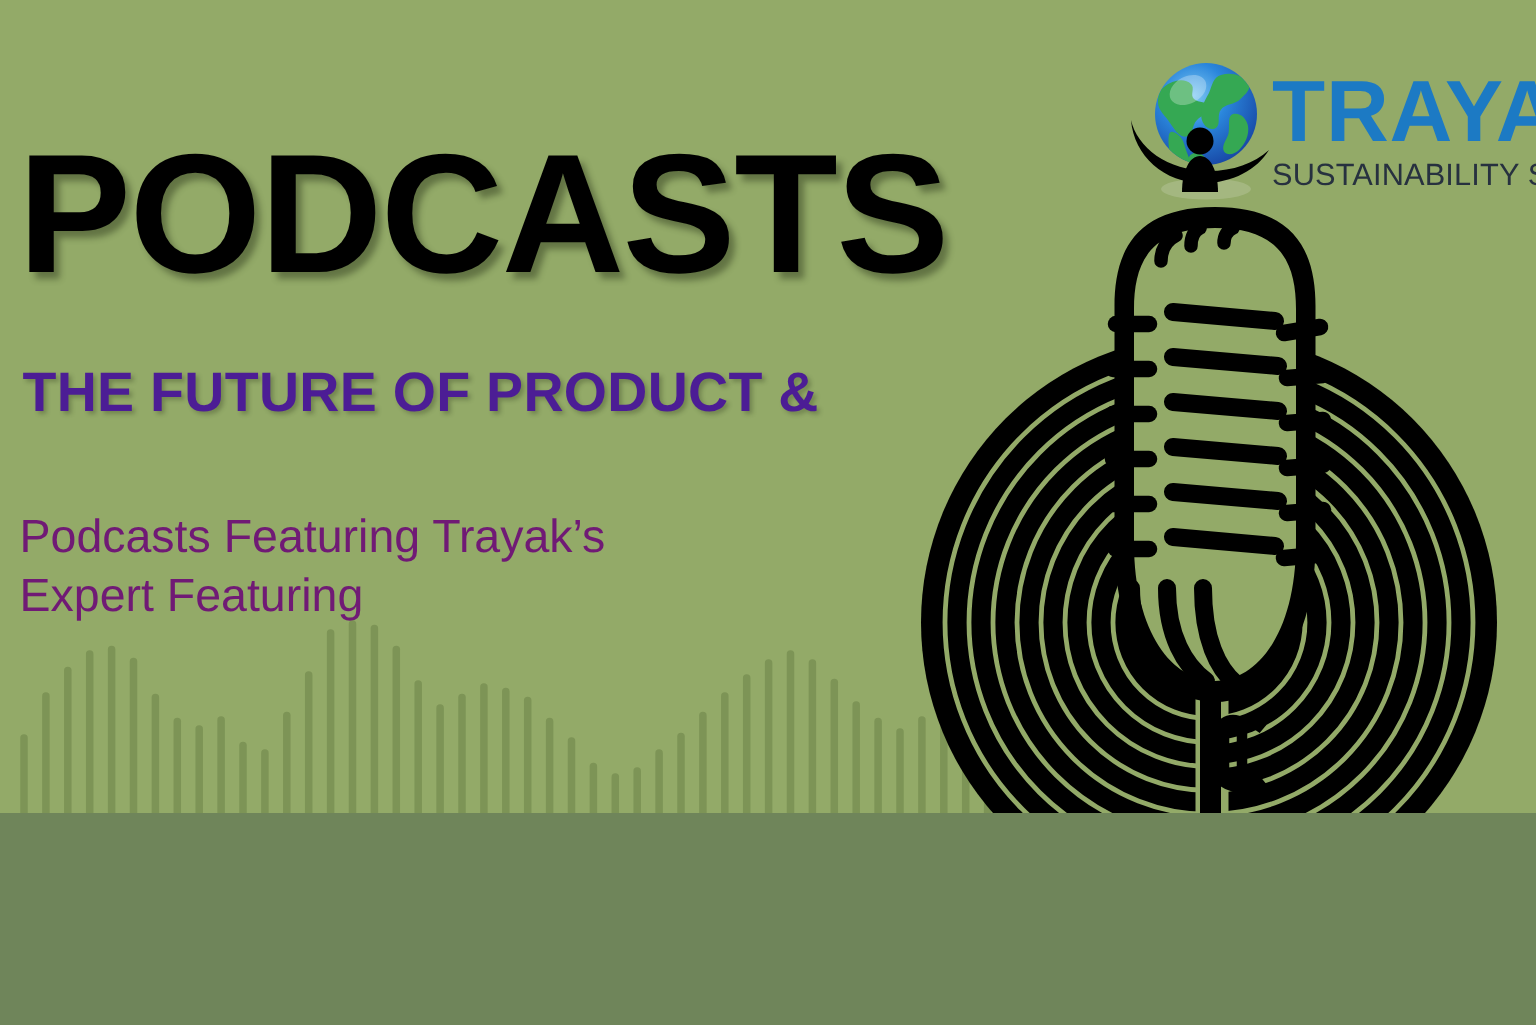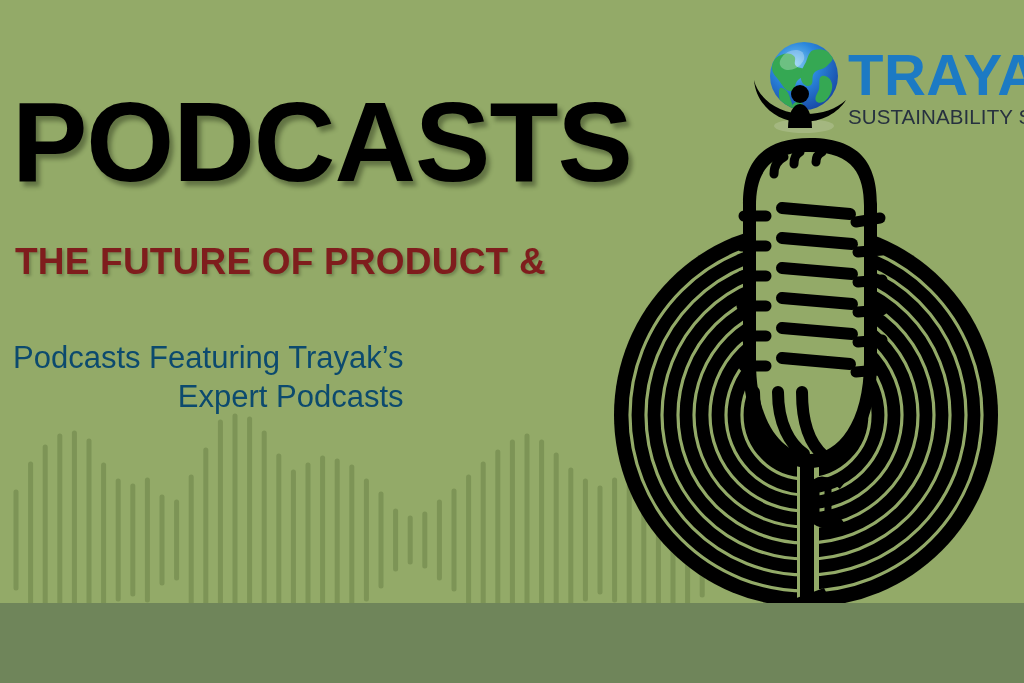--- a/index.html
+++ b/index.html
@@ -3,21 +3,21 @@
 <meta charset="utf-8">
 <style>
   html, body {
     margin: 0;
     padding: 0;
     background: #6f855a;
   }
   #canvas {
     position: relative;
     width: 1024px;
-    height: 603px;
+    height: 542px;
     overflow: hidden;
     background: #93aa68;
     font-family: "Liberation Sans", sans-serif;
   }
 
   
   #waveform {
     position: absolute;
     left: 0;
     top: 404px;
@@ -61,34 +61,33 @@
   }
   #subtitle {
     position: absolute;
     left: 15px;
     top: 240px;
     margin: 0;
     font-size: 37px;
     line-height: 44px;
     font-weight: 700;
     letter-spacing: 0.2px;
-    color: #7f1d1d;
+    color: #4c1d95;
     text-shadow: 2px 2px 3px rgba(40, 50, 25, 0.30);
   }
   #subtitle .line { display: block; }
   #tagline {
     position: absolute;
     left: 13px;
     top: 338px;
     margin: 0;
     font-size: 31px;
     line-height: 39px;
     font-weight: 400;
-    color: #0c4a6e;
-    text-align: right;
+    color: #701a75;
   }
   #tagline .line { display: block; }
 
   
   #brand-logo {
     position: absolute;
     left: 752px;
     top: 32px;
     width: 280px;
     height: 108px;
@@ -291,21 +290,21 @@
 
   <div id="headline-block">
     <h1 id="page-title">PODCASTS</h1>
 
     <h2 id="subtitle">
       <span class="line">THE FUTURE OF PRODUCT &amp;</span>
     </h2>
 
     <p id="tagline">
       <span class="line">Podcasts Featuring Trayak’s</span>
-      <span class="line">Expert Podcasts</span>
+      <span class="line">Expert Featuring</span>
     </p>
   </div>
 
   <div id="brand-logo">
     <div id="brand-globe">
       <svg viewBox="0 0 104 104" width="104" height="104" aria-hidden="true">
         <defs>
           <radialGradient id="oceanGrad" cx="38%" cy="32%" r="78%">
             <stop offset="0%" stop-color="#7fc9f2"></stop>
             <stop offset="42%" stop-color="#2a86dc"></stop>

